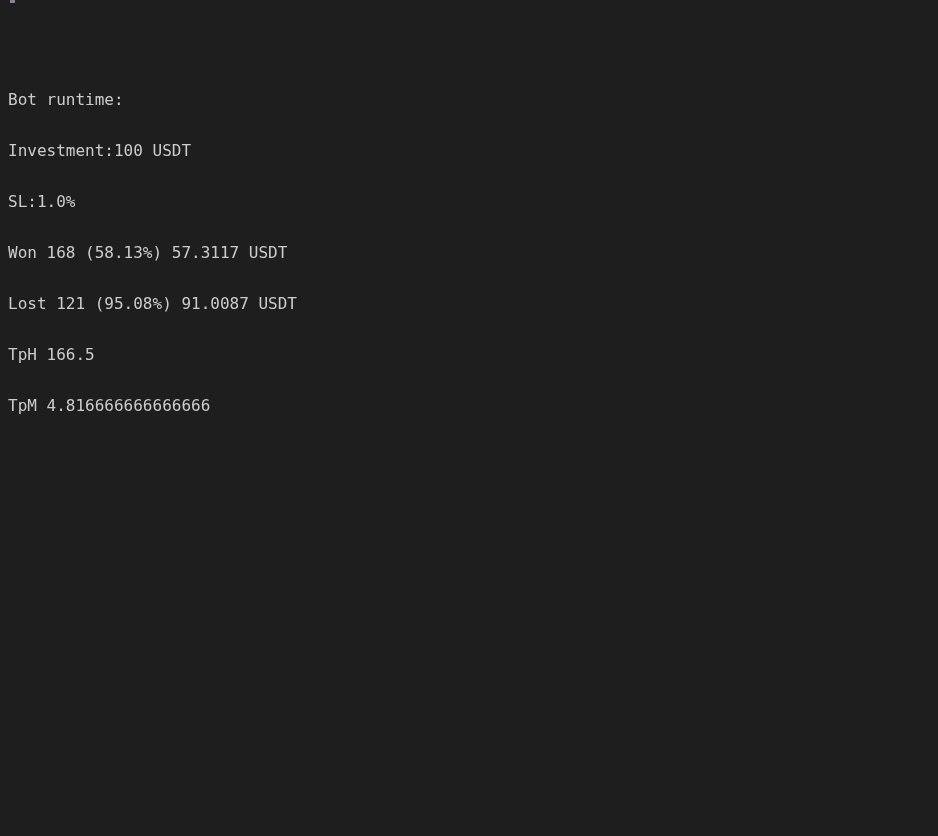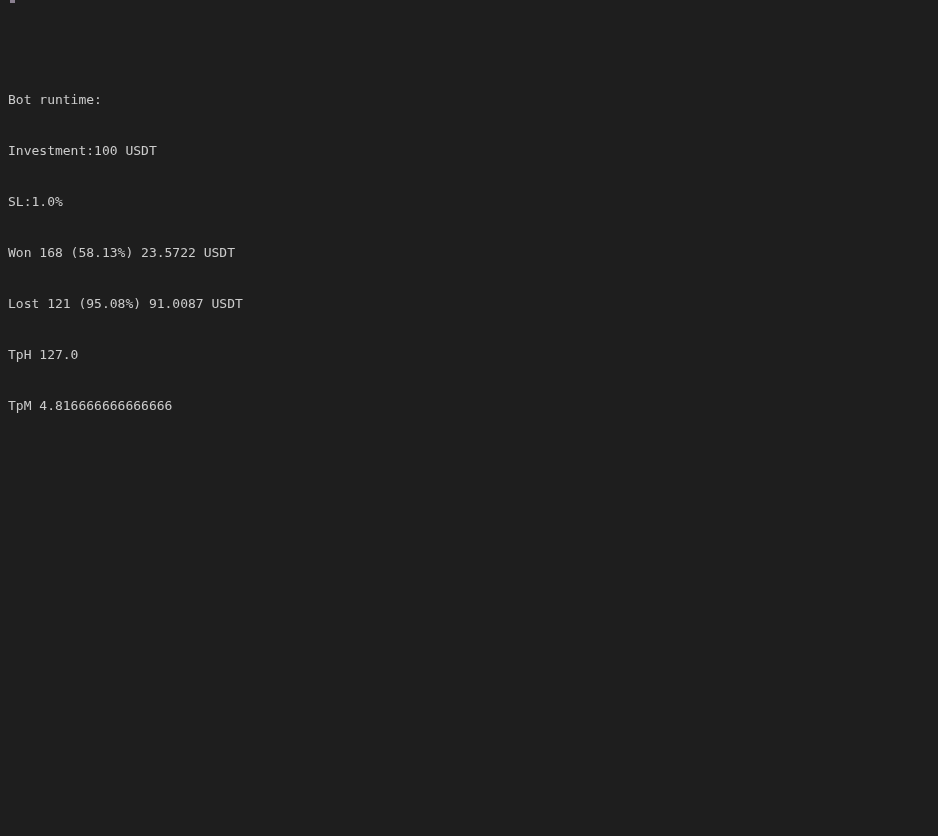--- a/index.html
+++ b/index.html
@@ -12,21 +12,21 @@
     height: 836px;
     overflow: hidden;
     position: relative;
   }
   .terminal {
     position: absolute;
     inset: 0;
     box-sizing: border-box;
     padding: 6px 0 0 8px;
     font-family: "DejaVu Sans Mono", "Liberation Mono", monospace;
-    font-size: 13px;
+    font-size: 16px;
     line-height: 17px;
     color: #cccccc;
     white-space: pre;
   }
   .line {
     height: 17px;
     white-space: pre;
   }
   .blank { height: 17px; }
   .clip-artifact {
@@ -42,23 +42,23 @@
 <body style="background: rgb(30, 30, 30);">
 
 <div class="clip-artifact"></div>
 
 <div class="terminal" style="color: rgb(204, 204, 204);">
 
   <div>
     <div class="line">Bot runtime:</div>
     <div class="line">Investment:100 USDT</div>
     <div class="line">SL:1.0%</div>
-    <div class="line">Won 168 (58.13%) 23.5722 USDT</div>
+    <div class="line">Won 168 (58.13%) 57.3117 USDT</div>
     <div class="line">Lost 121 (95.08%) 91.0087 USDT</div>
-    <div class="line">TpH 127.0</div>
+    <div class="line">TpH 166.5</div>
     <div class="line">TpM 4.816666666666666</div>
   </div>
 
   <div class="blank"></div>
 
   
 
   
 
   

